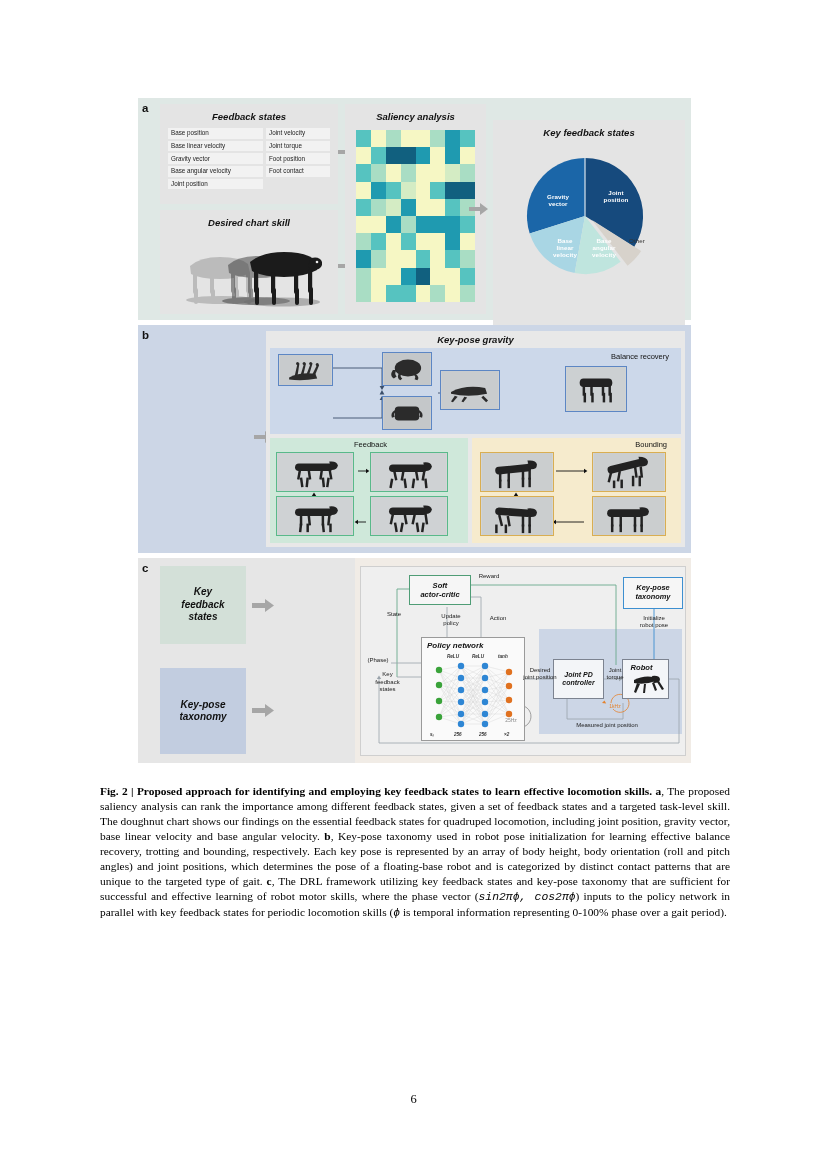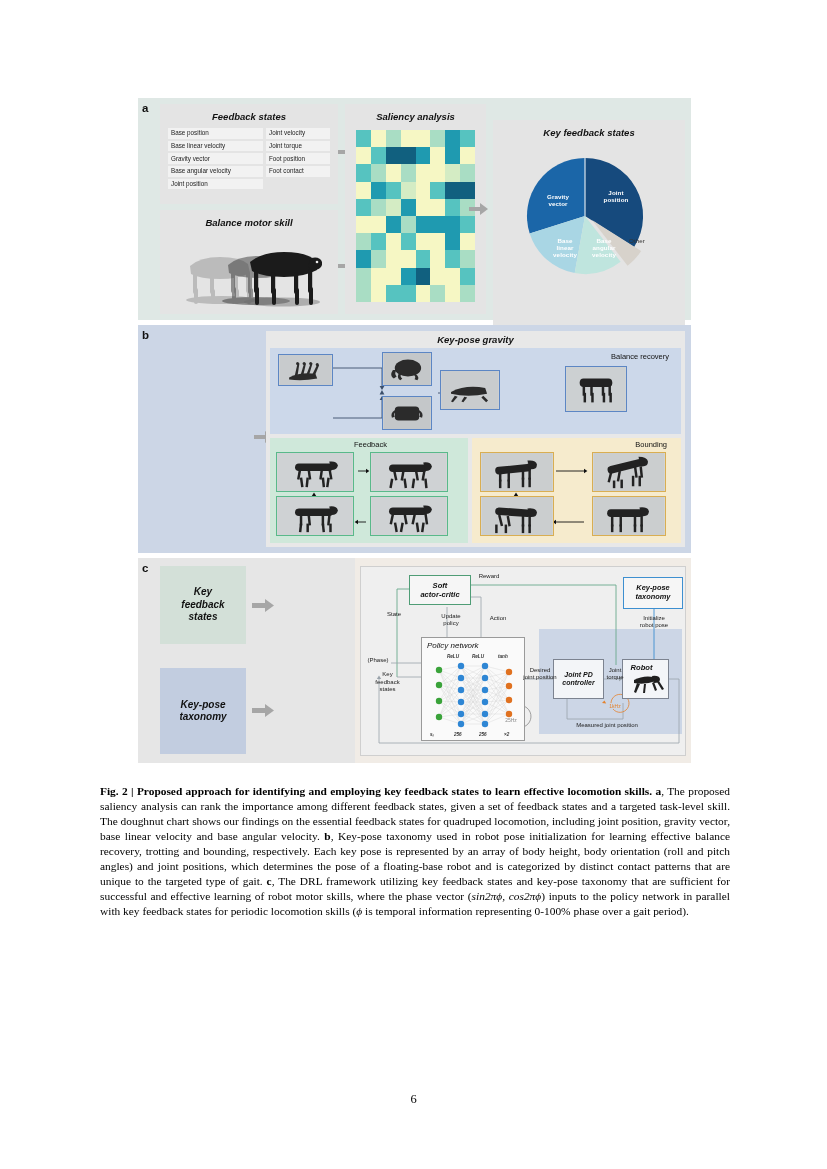--- a/index.html
+++ b/index.html
@@ -94,21 +94,21 @@
   .c-hw{position:absolute;left:178px;top:62px;width:143px;height:105px;background:#ccd6e6;}
 
   .nn{position:absolute;left:8px;top:22px;width:88px;height:70px;}
   .nn-act{position:absolute;font-family:"Liberation Sans",sans-serif;font-size:4.6px;color:#333;}
   .nn-cnt{position:absolute;font-family:"Liberation Sans",sans-serif;font-size:4.6px;color:#333;}
 
   
   .caption{position:absolute;left:100px;top:784px;width:630px;font-family:"Liberation Serif",serif;
            font-size:11.4px;line-height:1.32;text-align:justify;color:#000;}
   .caption b{font-weight:bold;}
-  .caption i{font-style:italic;}
+  .caption i{font-style:italic;font-family:Liberation Mono, monospace;}
   .pageno{position:absolute;left:0;width:827px;top:1092px;text-align:center;
           font-family:"Liberation Serif",serif;font-size:12.5px;color:#000;}
 </style>
 </head>
 <body>
 
 <div class="page">
 
   <div class="figure">
 
@@ -124,21 +124,21 @@
           <div class="fb-item fb-right">Joint torque</div>
           <div class="fb-item fb-left">Gravity vector</div>
           <div class="fb-item fb-right">Foot position</div>
           <div class="fb-item fb-left">Base angular velocity</div>
           <div class="fb-item fb-right">Foot contact</div>
           <div class="fb-item fb-left">Joint position</div>
         </div>
       </div>
 
       <div class="a-col a-skill">
-        <div class="ptitle">Balance motor skill</div>
+        <div class="ptitle">Desired chart skill</div>
         <svg class="robot-skill" viewBox="0 0 158 72">
           <g opacity="0.26" fill="#4a4a4a">
             <ellipse cx="52" cy="64" rx="36" ry="4"></ellipse>
             <path d="M20 30 q10 -9 30 -9 q20 0 28 7 l2 9 q-12 6 -30 6 q-20 0 -29 -5 z"></path>
             <rect x="23" y="36" width="4" height="22" rx="2"></rect>
               <rect x="24" y="52" width="4" height="16" rx="2"></rect>
             <rect x="40" y="38" width="4" height="20" rx="2"></rect>
               <rect x="41" y="53" width="4" height="15" rx="2"></rect>
             <rect x="64" y="38" width="4" height="20" rx="2"></rect>
               <rect x="65" y="53" width="4" height="15" rx="2"></rect>
@@ -632,21 +632,21 @@
 
           <div class="cbox sac" style="left:48px;top:8px;width:62px;height:30px;font-size:7.6px;">
             <span>Soft<br>actor-critic</span>
           </div>
 
           <div class="cbox kpt2" style="left:262px;top:10px;width:60px;height:32px;font-size:7.4px;">
             <span>Key-pose<br>taxonomy</span>
           </div>
 
           <div class="cbox pol" style="left:60px;top:70px;width:104px;height:104px;align-items:flex-start;justify-content:flex-start;">
-            <div style="position:absolute;left:5px;top:3px;font-size:8px;font-style:italic;font-weight:normal;">Policy network</div>
+            <div style="position:absolute;left:5px;top:3px;font-size:8px;font-style:italic;font-weight:bold;">Policy network</div>
             <div class="nn-act" style="left:25px;top:16px;">ReLU</div>
             <div class="nn-act" style="left:50px;top:16px;">ReLU</div>
             <div class="nn-act" style="left:76px;top:16px;">tanh</div>
             <svg class="nn" viewBox="0 0 88 70">
               <g stroke="#c9c9c9" stroke-width="0.35" opacity="0.85">
                 <path d="M9 10 L31 6 M9 10 L31 18 M9 10 L31 30 M9 10 L31 42 M9 10 L31 54 M9 10 L31 64"></path>
                 <path d="M9 25 L31 6 M9 25 L31 18 M9 25 L31 30 M9 25 L31 42 M9 25 L31 54 M9 25 L31 64"></path>
                 <path d="M9 41 L31 6 M9 41 L31 18 M9 41 L31 30 M9 41 L31 42 M9 41 L31 54 M9 41 L31 64"></path>
                 <path d="M9 57 L31 6 M9 57 L31 18 M9 57 L31 30 M9 57 L31 42 M9 57 L31 54 M9 57 L31 64"></path>
                 <path d="M31 6 L55 6 M31 6 L55 18 M31 6 L55 30 M31 6 L55 42 M31 6 L55 54 M31 6 L55 64"></path>

